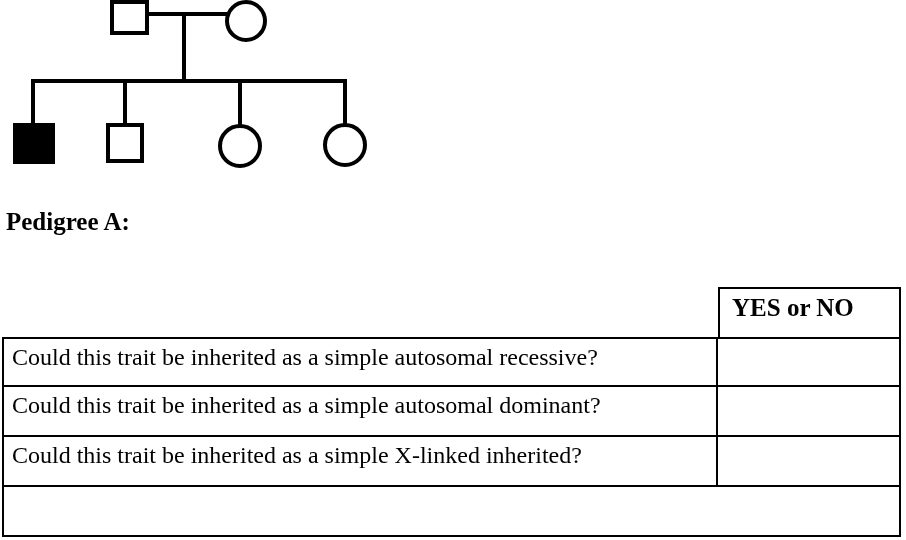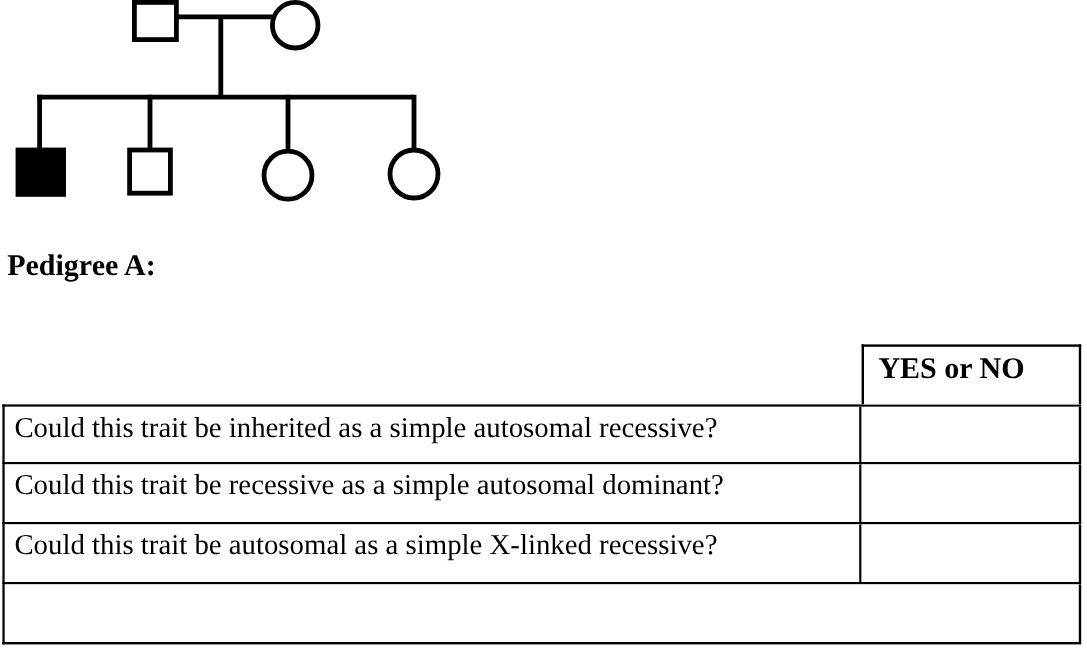--- a/index.html
+++ b/index.html
@@ -118,26 +118,26 @@
       <div class="header-spacer"></div>
       <div class="hcell">YES or NO</div>
     </div>
 
     <div class="trow first">
       <div class="qcell">Could this trait be inherited as a simple autosomal recessive?</div>
       <div class="acell"></div>
     </div>
 
     <div class="trow">
-      <div class="qcell">Could this trait be recessive as a simple autosomal dominant?</div>
+      <div class="qcell">Could this trait be inherited as a simple autosomal dominant?</div>
       <div class="acell"></div>
     </div>
 
     <div class="trow">
-      <div class="qcell">Could this trait be autosomal as a simple X-linked recessive?</div>
+      <div class="qcell">Could this trait be inherited as a simple X-linked inherited?</div>
       <div class="acell"></div>
     </div>
 
     <div class="trow">
       <div class="acell"></div>
     </div>
 
   </div>
 
 </div>

